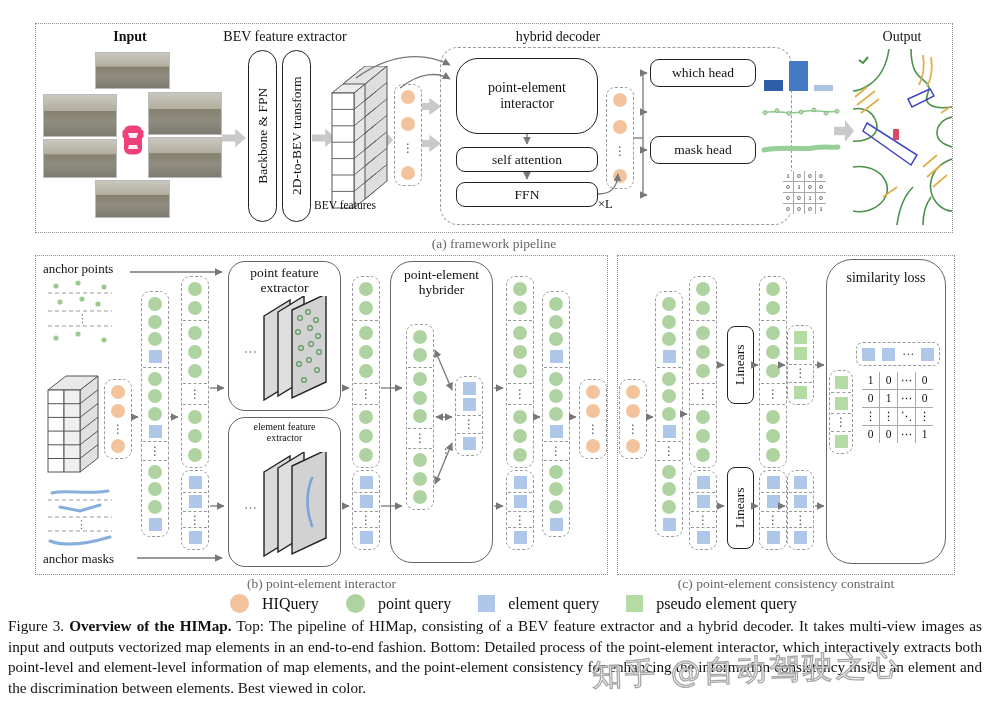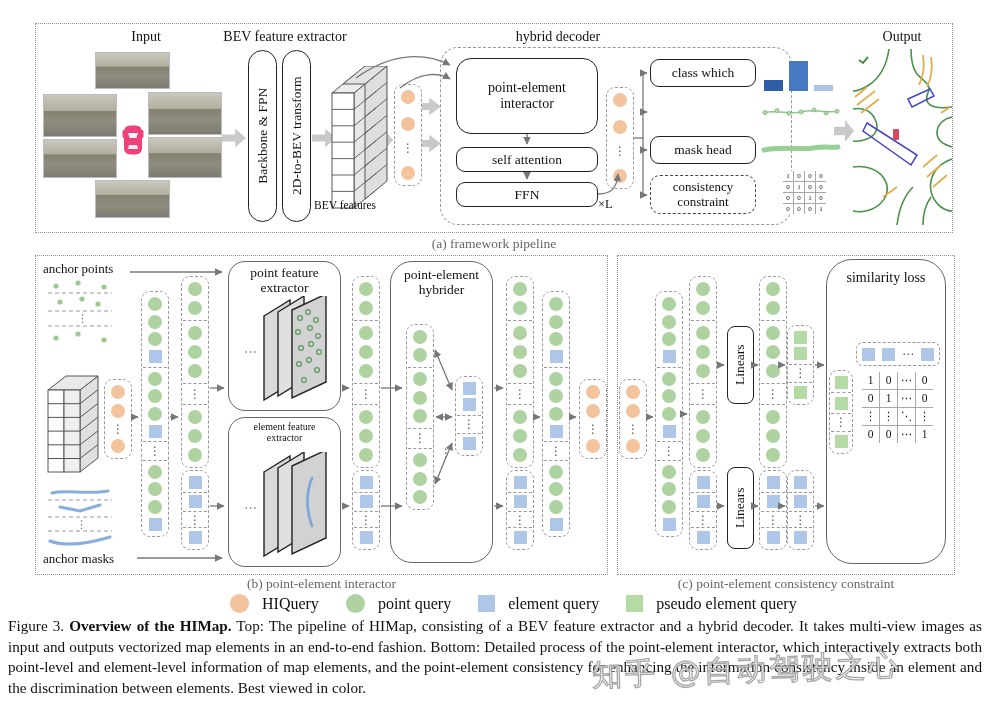--- a/index.html
+++ b/index.html
@@ -56,21 +56,21 @@
       text-shadow:0 0 1px rgba(140,140,140,0.6);
       font-family:"DejaVu Sans",sans-serif;white-space:nowrap;}
 </style>
 </head>
 <body>
 
 <div id="stage">
 
   <div class="abs panel" style="left:35px;top:23px;width:918px;height:210px;"></div>
 
-  <div class="abs lbl" style="left:91px;top:29px;width:110px;">Input</div>
+  <div class="abs lbl" style="left:75px;top:29px;width:110px;font-weight:bold;">Input</div>
   <div class="abs lbl" style="left:210px;top:29px;width:150px;">BEV feature extractor</div>
   <div class="abs lbl" style="left:478px;top:29px;width:160px;">hybrid decoder</div>
   <div class="abs lbl" style="left:858px;top:29px;width:88px;">Output</div>
 
   <div class="abs cam" style="left:95px;top:52px;width:75px;height:37px;"></div>
   <div class="abs cam" style="left:43px;top:94px;width:74px;height:43px;"></div>
   <div class="abs cam" style="left:43px;top:139px;width:74px;height:39px;"></div>
   <div class="abs cam" style="left:148px;top:92px;width:74px;height:43px;"></div>
   <div class="abs cam" style="left:148px;top:137px;width:74px;height:41px;"></div>
   <div class="abs cam" style="left:95px;top:180px;width:75px;height:38px;"></div>
@@ -131,35 +131,34 @@
   <div class="abs small" style="left:314px;top:199px;width:80px;">BEV features</div>
 
   <div class="abs qcol" style="left:394px;top:84px;width:28px;height:102px;">
       <div class="tok cir o"></div>
       <div class="tok cir o"></div>
       <div class="tdots">⋮</div>
       <div class="tok cir o"></div>
     </div>
 
   <div class="abs dashedBig" style="left:440px;top:47px;width:352px;height:178px;"></div>
-  <div class="abs boxS" style="left:456px;top:58px;width:142px;height:76px;border-radius:15px;padding:8px 22px;font-size:14px;">point-element interactor</div>
+  <div class="abs boxS" style="left:456px;top:58px;width:142px;height:76px;border-radius:22px;padding:8px 22px;font-size:14px;">point-element interactor</div>
   <div class="abs boxS" style="left:456px;top:147px;width:142px;height:25px;">self attention</div>
   <div class="abs boxS" style="left:456px;top:182px;width:142px;height:25px;">FFN</div>
   <div class="abs" style="left:598px;top:197px;width:30px;font-size:12.5px;">×L</div>
 
   <div class="abs qcol" style="left:606px;top:87px;width:28px;height:102px;">
       <div class="tok cir o"></div>
       <div class="tok cir o"></div>
       <div class="tdots">⋮</div>
       <div class="tok cir o"></div>
     </div>
 
-  <div class="abs boxS" style="left:650px;top:59px;width:106px;height:28px;">class which</div>
+  <div class="abs boxS" style="left:650px;top:59px;width:106px;height:28px;">which head</div>
   <div class="abs boxS" style="left:650px;top:136px;width:106px;height:28px;">mask head</div>
-  <div class="abs boxDash" style="left:650px;top:175px;width:106px;height:39px;padding:0 14px;">consistency constraint</div>
 
   <div class="abs bars" style="left:764px;top:57px;width:72px;height:34px;">
       <div class="bar" style="height: 11px; background: rgb(46, 94, 168);"></div>
       <div class="bar" style="height: 30px; background: rgb(69, 121, 196);"></div>
       <div class="bar" style="height: 6px; background: rgb(169, 195, 226);"></div>
     </div>
   <svg class="abs" style="left:761px;top:103px;" width="80" height="18" viewBox="0 0 80 18">
     <path d="M2,10 C16,6 28,12 40,9 C54,5 66,11 78,8" fill="none" stroke="#8cc88c" stroke-width="1.6"></path>
     <g fill="#b8d9ab" stroke="#7ab57a" stroke-width="0.8">
       <circle cx="4" cy="9.6" r="2"></circle>

